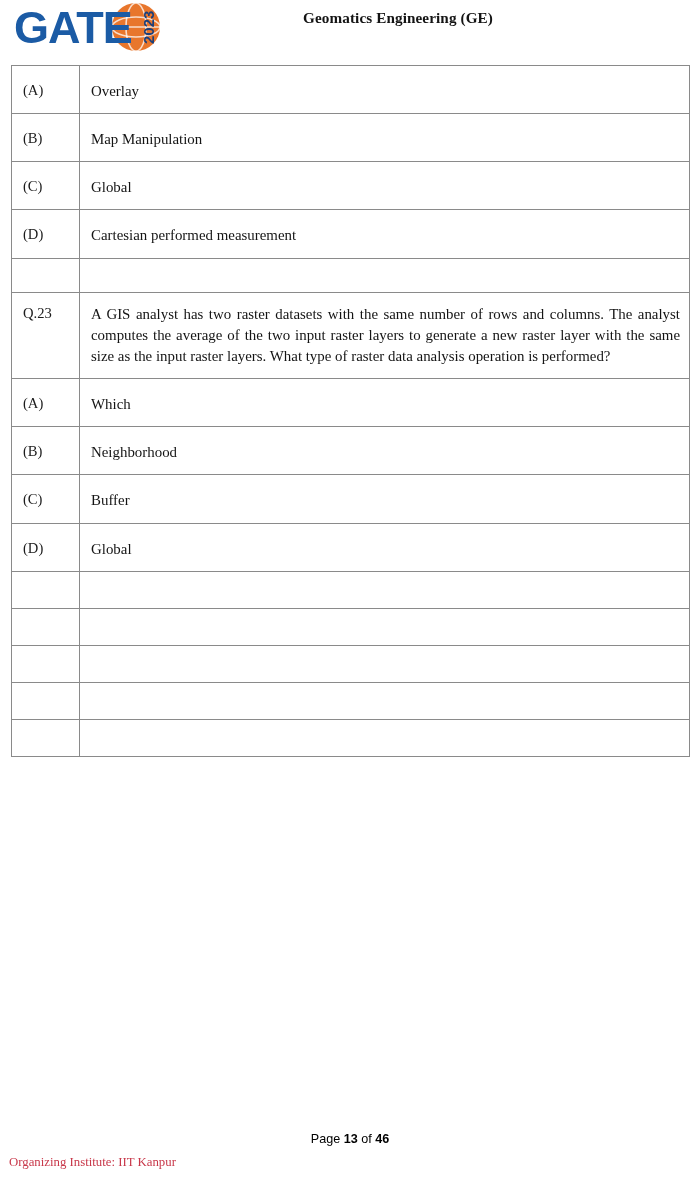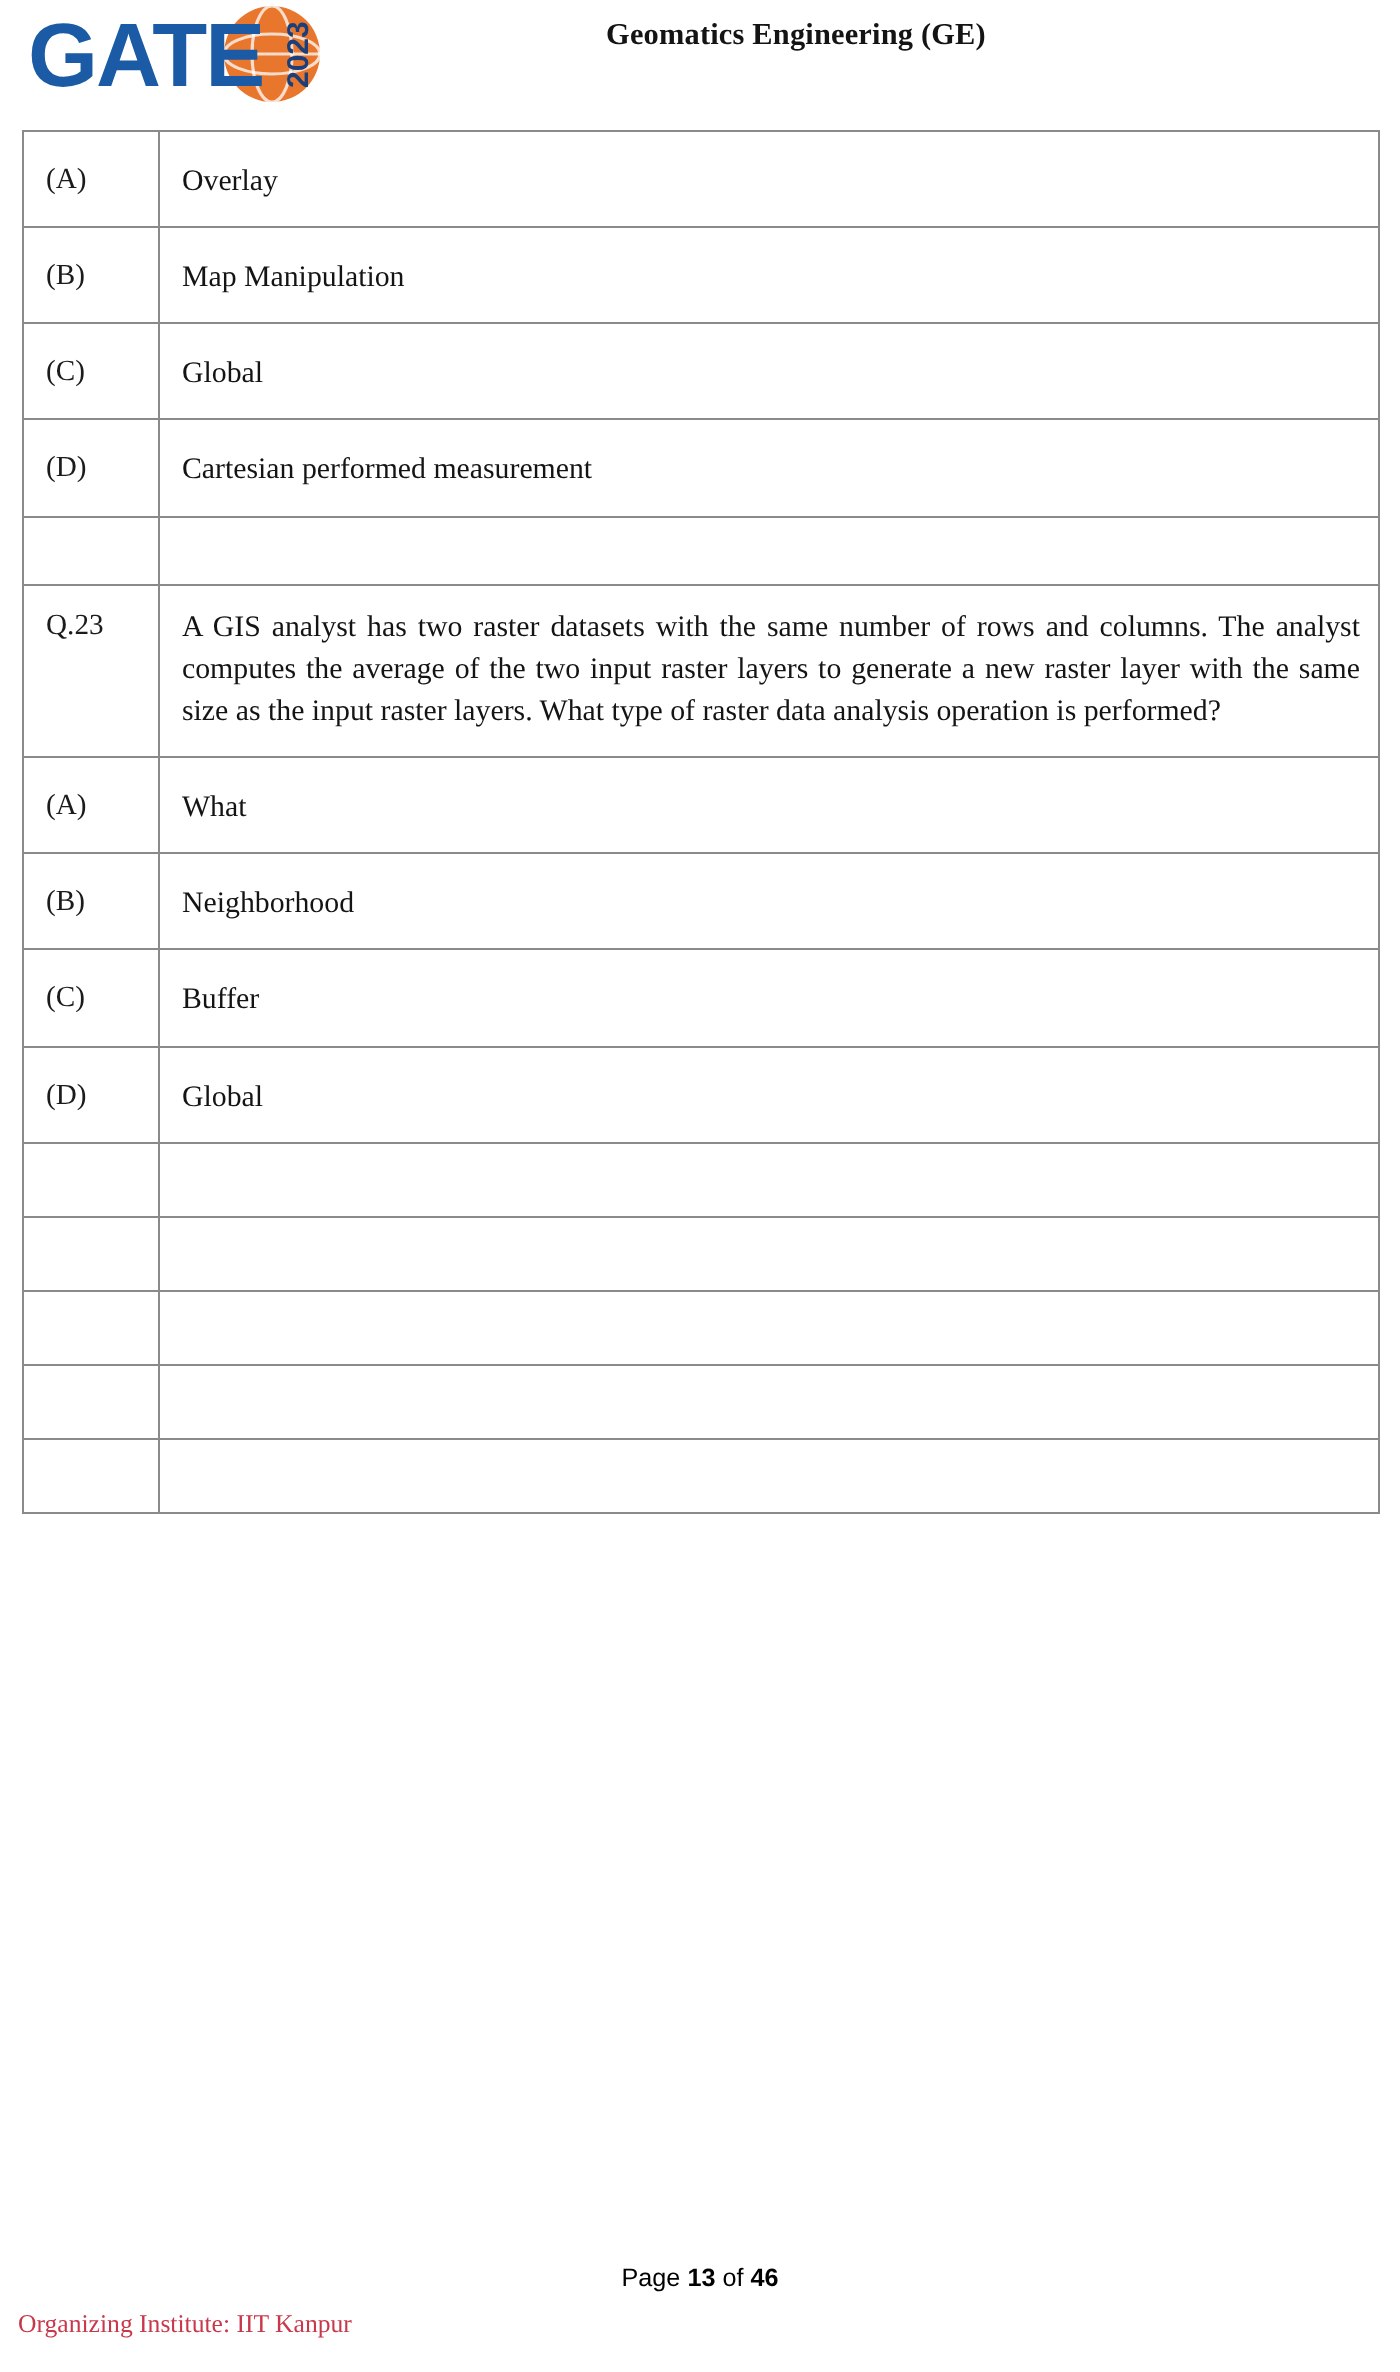--- a/index.html
+++ b/index.html
@@ -193,21 +193,21 @@
       <td>
         <div class="txt">A GIS analyst has two raster datasets with the same number of rows and columns. The analyst computes the average of the two input raster layers to generate a new raster layer with the same size as the input raster layers. What type of raster data analysis operation is performed?</div>
       </td>
     </tr>
 
     <tr class="row-option">
       <td class="col-label">
         <div class="lbl">(A)</div>
       </td>
       <td>
-        <div class="txt">What</div>
+        <div class="txt">Which</div>
       </td>
     </tr>
 
     <tr class="row-option">
       <td class="col-label">
         <div class="lbl">(B)</div>
       </td>
       <td>
         <div class="txt">Neighborhood</div>
       </td>

